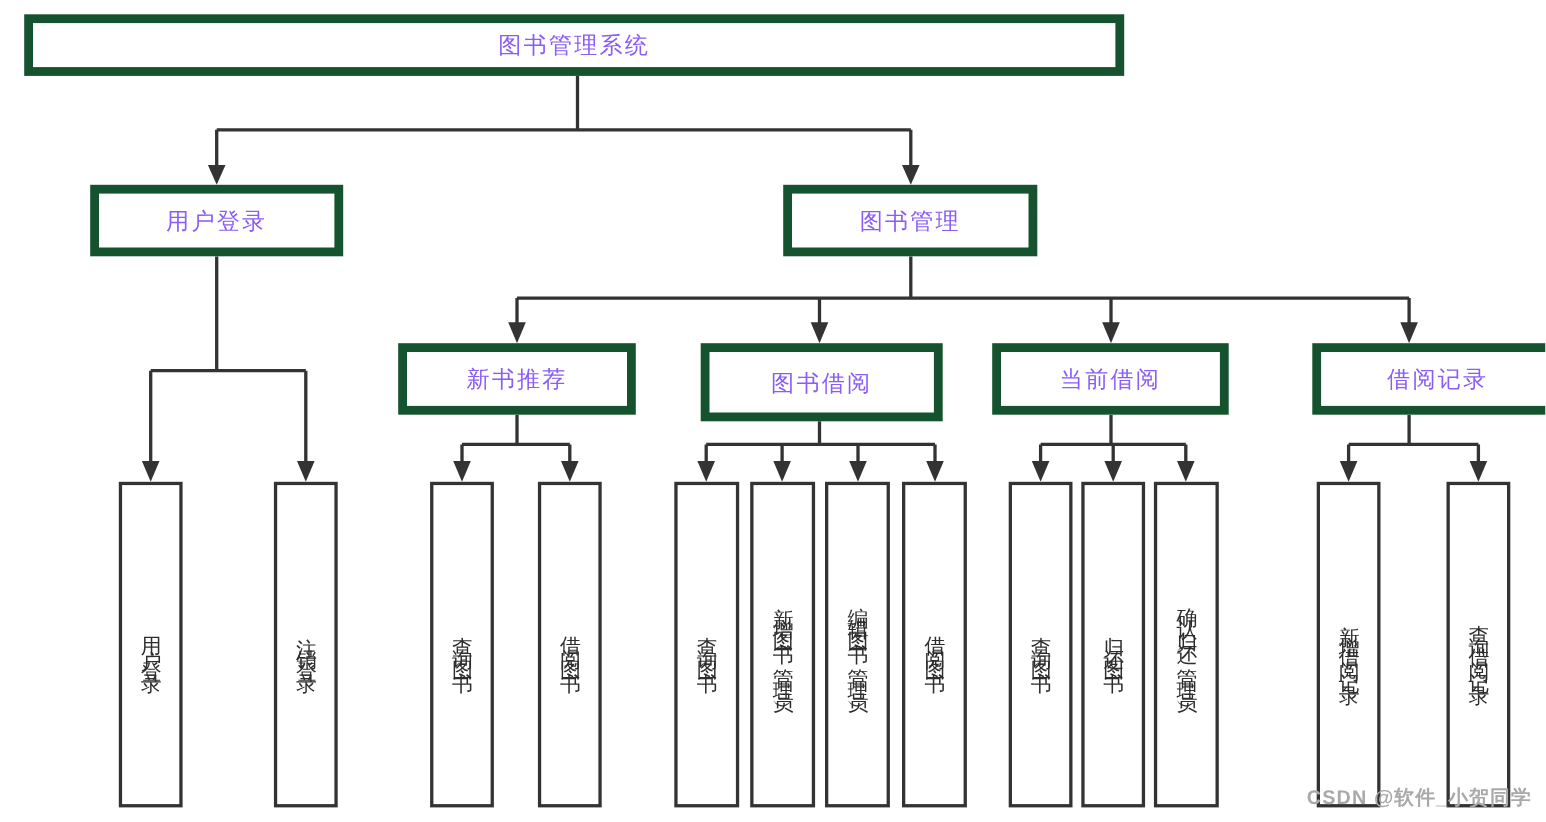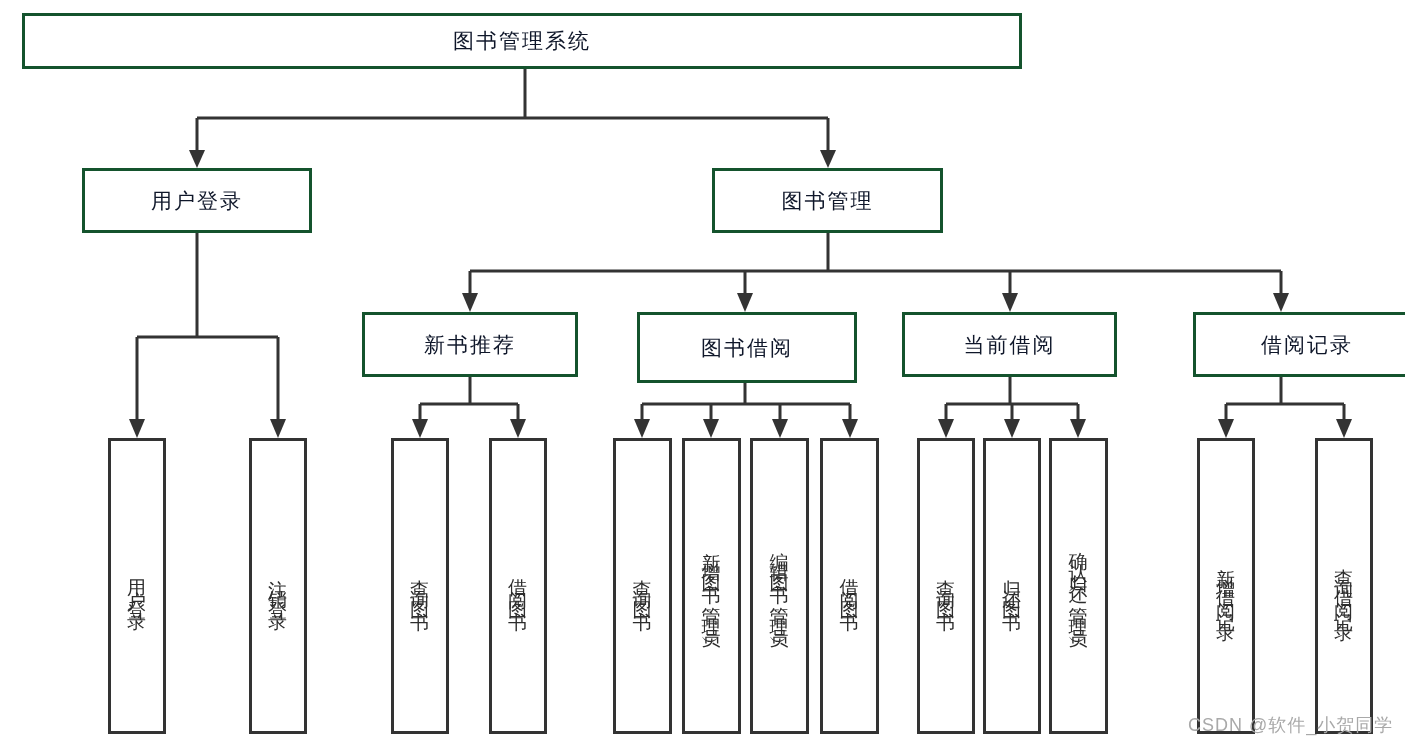--- a/index.html
+++ b/index.html
@@ -7,24 +7,24 @@
     position:relative;
     width:1405px;height:747px;
     background:#ffffff;
     font-family:"Liberation Sans", sans-serif;
     overflow:hidden;
   }
   #edges{position:absolute;left:0;top:0;width:1405px;height:747px;}
   .hnode{
     position:absolute;
     box-sizing:border-box;
-    border:3px solid #14532d;
+    border:8px solid #14532d;
     background:#ffffff;
     display:flex;align-items:center;justify-content:center;
-    font-size:21px;letter-spacing:2px;color:#0f172a;
+    font-size:21px;letter-spacing:2px;color:#8b5cf6;
     white-space:nowrap;
   }
   .vnode{
     position:absolute;
     box-sizing:border-box;
     border:3px solid #333333;
     background:#ffffff;
     width:58px;top:438px;height:296px;
     display:flex;align-items:center;justify-content:center;
   }
@@ -37,20 +37,21 @@
     line-height:1;
   }
   #watermark{
     position:absolute;
     left:1188px;top:713px;
     font-size:18px;
     color:#a9a9a9;
     letter-spacing:1px;
     white-space:nowrap;
     z-index:5;
+    font-weight:bold;
   }
 </style>
 </head>
 <body>
 
 <div id="canvas">
 
   <svg id="edges" viewBox="0 0 1405 747" xmlns="http://www.w3.org/2000/svg">
     <g stroke="#333333" stroke-width="3" fill="none">
 

